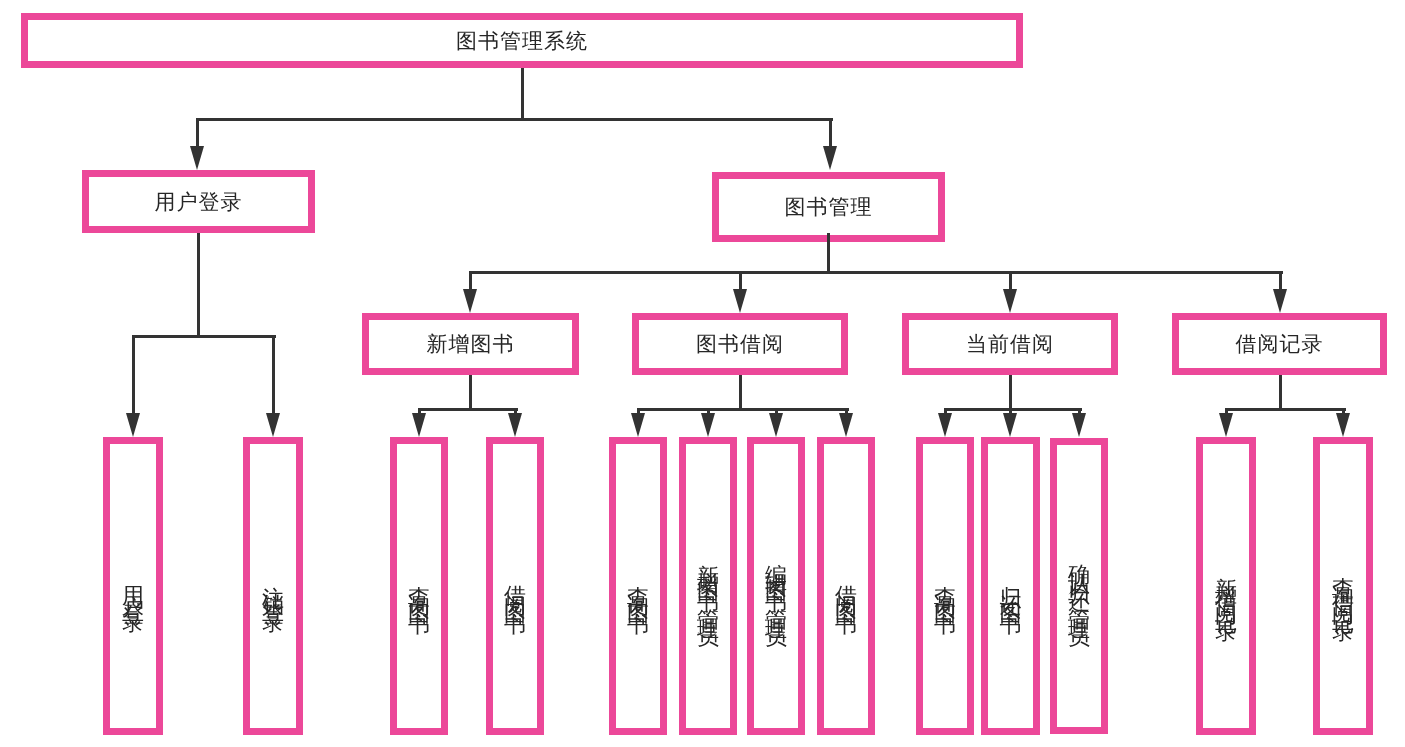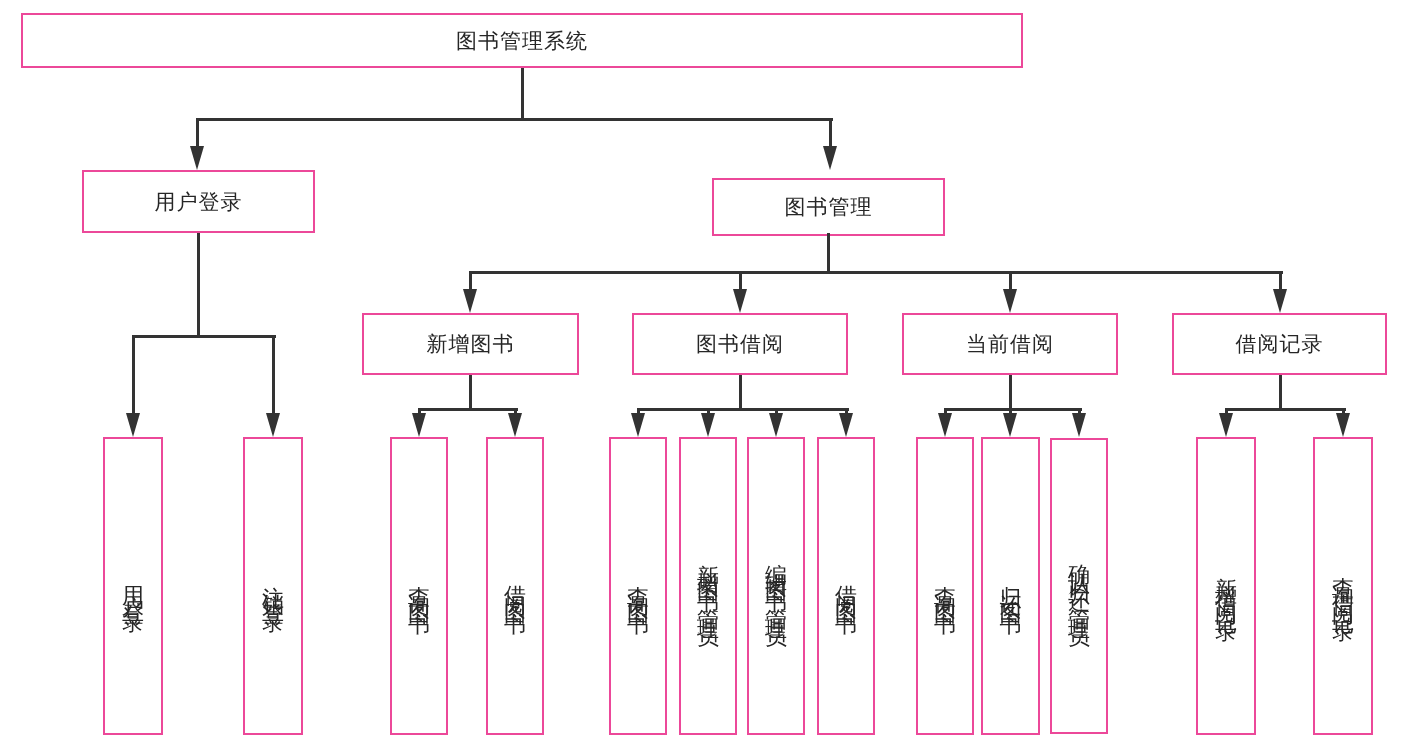--- a/index.html
+++ b/index.html
@@ -1,21 +1,21 @@
 <!DOCTYPE html>
 <html><head>
 <meta charset="utf-8">
 <style>
   html,body{margin:0;padding:0;background:#fff;}
   #stage{
     position:relative;width:1405px;height:747px;background:#ffffff;
     font-family:"Liberation Sans","DejaVu Sans",sans-serif;overflow:hidden;
   }
   .node{
-    position:absolute;box-sizing:border-box;border:2px solid #ec4899;background:#ffffff;
+    position:absolute;box-sizing:border-box;border:7px solid #ec4899;background:#ffffff;
     display:flex;align-items:center;justify-content:center;color:#262626;
   }
   .node.h span{font-size:21px;letter-spacing:1px;white-space:nowrap;}
   .node.leaf span{
     writing-mode:vertical-rl;text-orientation:mixed;
     font-size:22px;letter-spacing:9px;line-height:1;
   }
   .vl{position:absolute;width:3px;background:#333333;}
   .hl{position:absolute;height:3px;background:#333333;}
   .arrow{
@@ -33,21 +33,21 @@
 
 <div id="stage">
 
   <div class="node h" style="left:21px;top:13px;width:1002px;height:55px">
     <span>图书管理系统</span>
   </div>
 
   <div class="node h" style="left:82px;top:170px;width:233px;height:63px">
     <span>用户登录</span>
   </div>
-  <div class="node h" style="left:712px;top:178px;width:233px;height:58px">
+  <div class="node h" style="left:712px;top:172px;width:233px;height:70px">
     <span>图书管理</span>
   </div>
 
   <div class="node h" style="left:362px;top:313px;width:217px;height:62px">
     <span>新增图书</span>
   </div>
   <div class="node h" style="left:632px;top:313px;width:216px;height:62px">
     <span>图书借阅</span>
   </div>
   <div class="node h" style="left:902px;top:313px;width:216px;height:62px">

